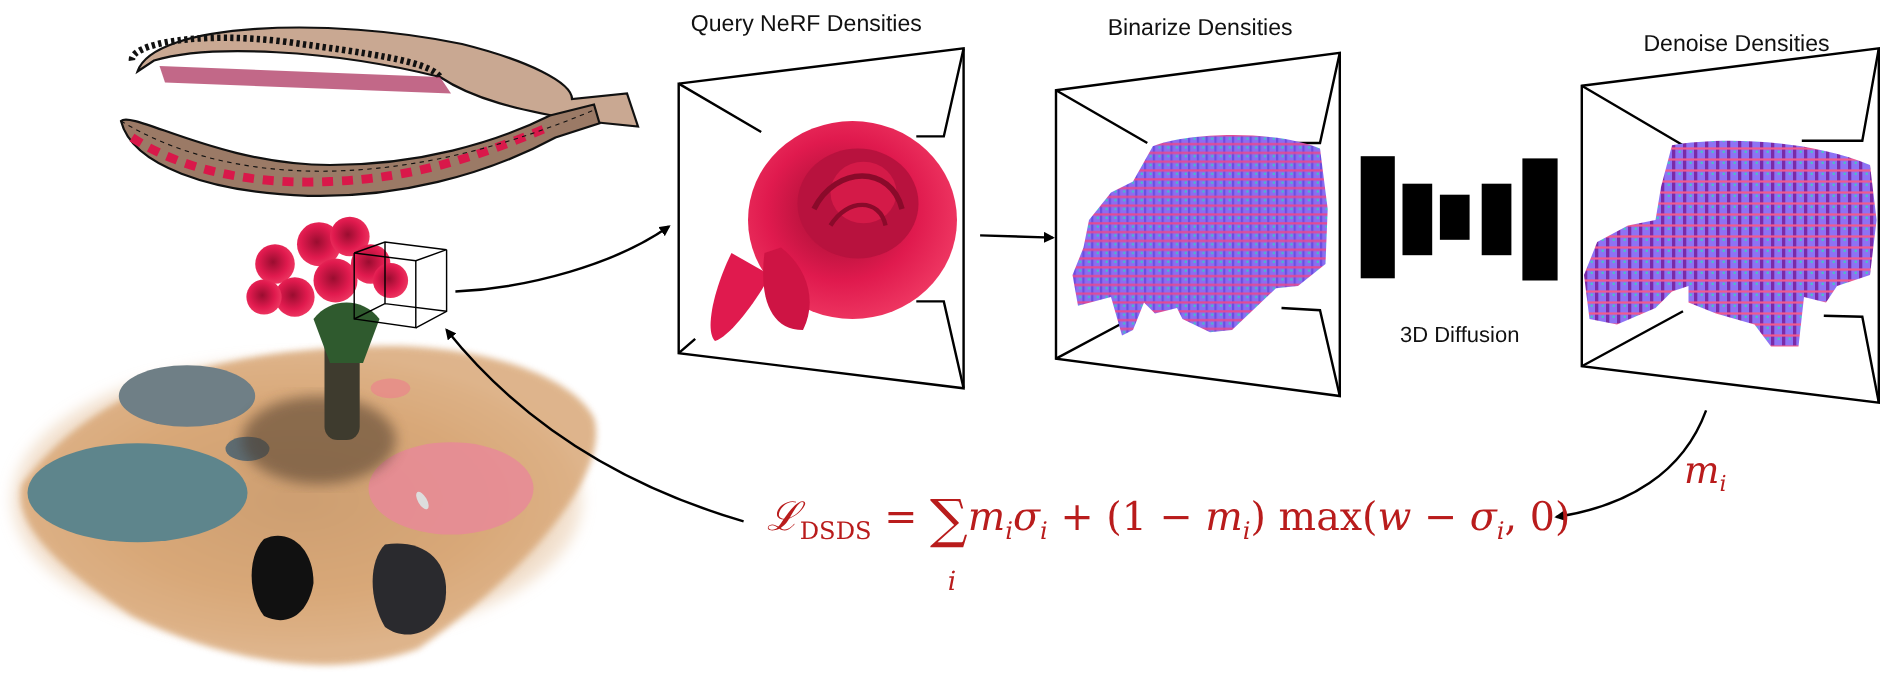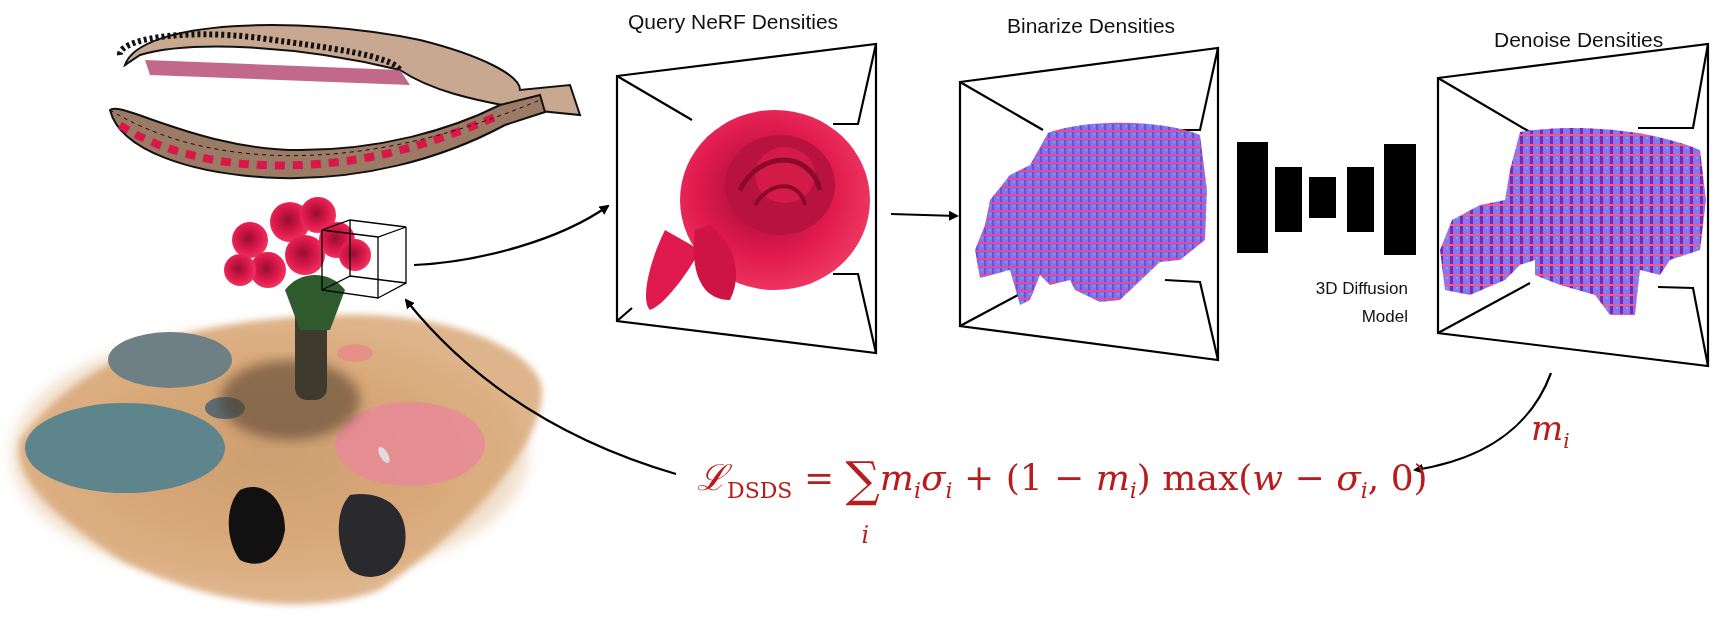--- a/index.html
+++ b/index.html
@@ -139,30 +139,29 @@
       <path d="M1708,44 L1693,128 L1638,128 M1708,366 L1693,288 L1658,287"></path>
     </g>
     <path d="M1520,132 C1560,125 1640,125 1700,150 L1706,200 L1700,250 L1670,260 L1660,275 L1640,270 L1635,315 L1610,315 L1595,295 L1560,285 L1535,275 L1535,260 L1520,265 L1505,280 L1470,295 L1445,290 L1440,250 L1452,220 L1480,205 L1505,200 L1510,170 Z" fill="url(#voxP2)"></path>
   </g>
 </svg>
 
 <div class="label" style="left:628px; top:10px;">Query NeRF Densities</div>
 <div class="label" style="left:1007px; top:14px;">Binarize Densities</div>
 <div class="label" style="left:1494px; top:28px;">Denoise Densities</div>
 
-<div class="label center" style="left:1246px; top:275px; width:162px; font-size:17px; line-height:28px;text-align:right;">
+<div class="label center" style="left:1246px; top:291px; width:162px; font-size:20px; line-height:28px;">
   <div>3D Diffusion</div>
-  <div>Model</div>
 </div>
 
 <div class="math" style="left:1531px; top:408px; font-size:34px; font-style:italic;">
   <span>m</span><sub style="font-size:20px;">i</sub>
 </div>
 
-<div class="math" style="left:697px; top:452px; font-size:36px; line-height:52px;">
+<div class="math" style="left:697px; top:452px; font-size:36px; line-height:37px;">
   <span style="font-style:italic;">ℒ</span><sub style="font-size:22px;">DSDS</sub>
   <span>=</span>
   <span style="position:relative; display:inline-block; font-size:48px; vertical-align:-6px;">
     <span>∑</span>
     <span style="position:absolute; left:16px; top:56px; font-size:24px; font-style:italic;">i</span>
   </span><span style="font-style:italic;">m</span><sub style="font-size:22px; font-style:italic;">i</sub><span style="font-style:italic;">σ</span><sub style="font-size:22px; font-style:italic;">i</sub>
   <span>+</span>
   <span>(1 − </span><span style="font-style:italic;">m</span><sub style="font-size:22px; font-style:italic;">i</sub><span>)</span>
   <span>max</span><span>(</span><span style="font-style:italic;">w</span><span> − </span><span style="font-style:italic;">σ</span><sub style="font-size:22px; font-style:italic;">i</sub><span>, 0)</span>
 </div>

